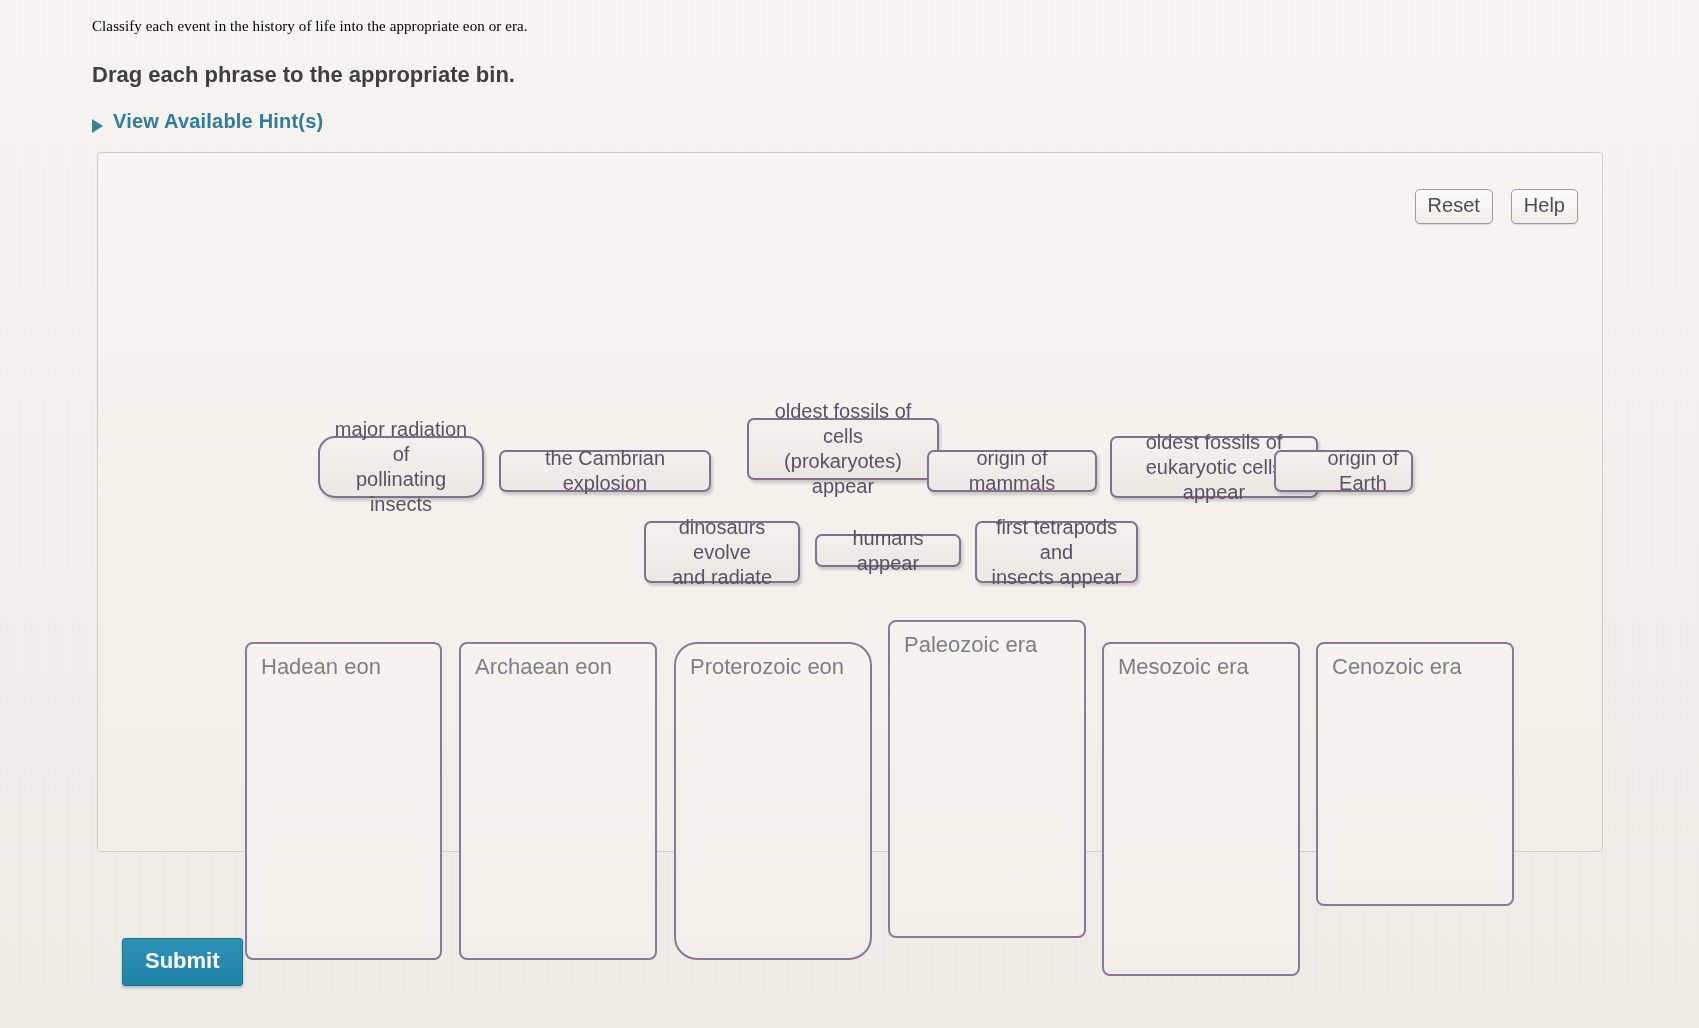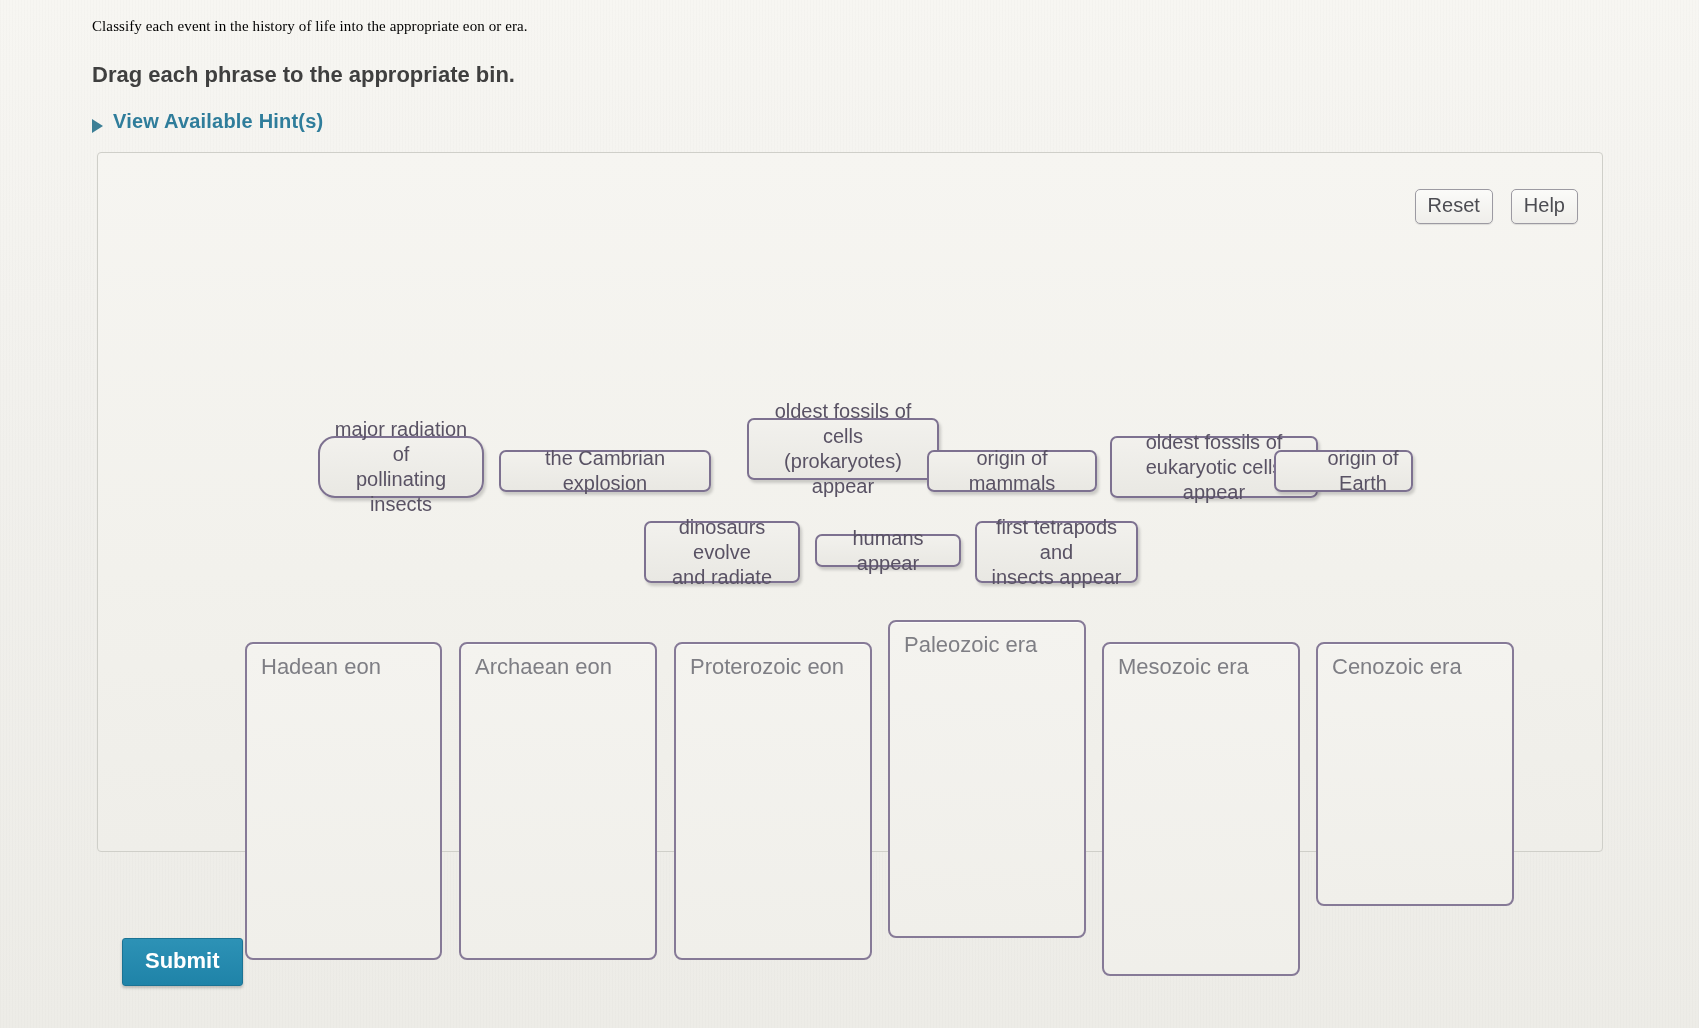--- a/index.html
+++ b/index.html
@@ -259,21 +259,21 @@
         </div>
       </div>
 
     <div class="bins" id="bins-area">
         <div class="bin" style="left: 147px; top: 489px; width: 197px; height: 318px;">
           <div class="bin-label">Hadean eon</div>
         </div>
         <div class="bin" style="left: 361px; top: 489px; width: 198px; height: 318px;">
           <div class="bin-label">Archaean eon</div>
         </div>
-        <div class="bin" style="left: 576px; top: 489px; width: 198px; height: 318px;">
+        <div class="bin" style="left: 576px; top: 489px; width: 198px; height: 318px; border-radius: 23px;">
           <div class="bin-label">Proterozoic eon</div>
         </div>
         <div class="bin" style="left: 790px; top: 467px; width: 198px; height: 318px;">
           <div class="bin-label">Paleozoic era</div>
         </div>
         <div class="bin" style="left: 1004px; top: 489px; width: 198px; height: 334px;">
           <div class="bin-label">Mesozoic era</div>
         </div>
         <div class="bin" style="left: 1218px; top: 489px; width: 198px; height: 264px;">
           <div class="bin-label">Cenozoic era</div>

